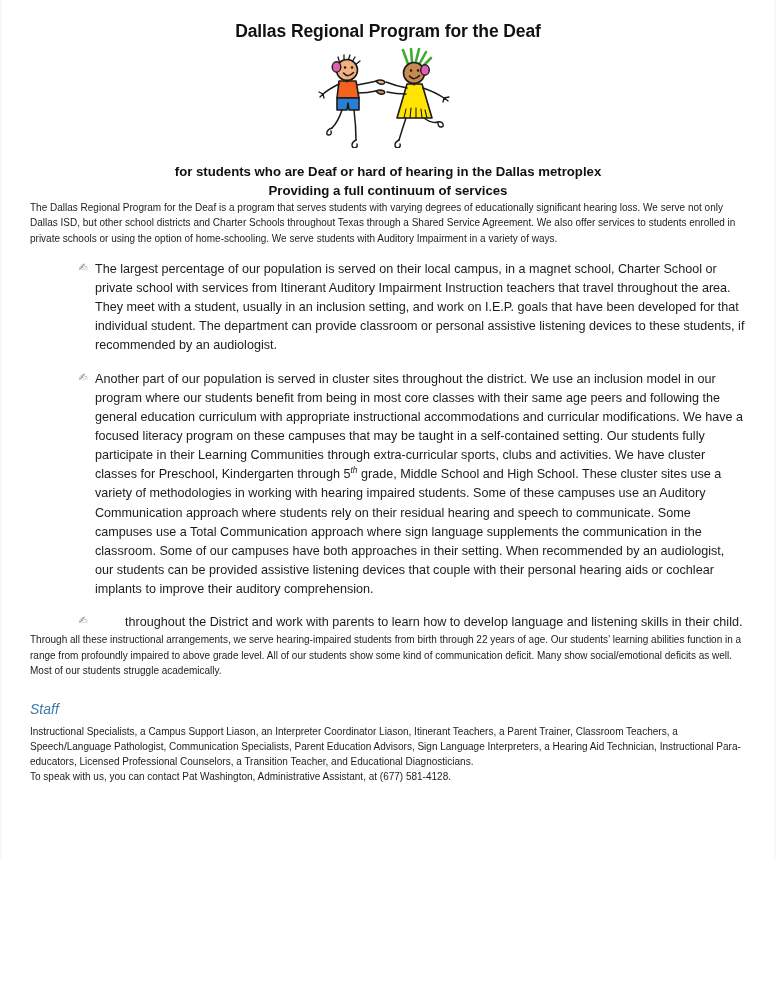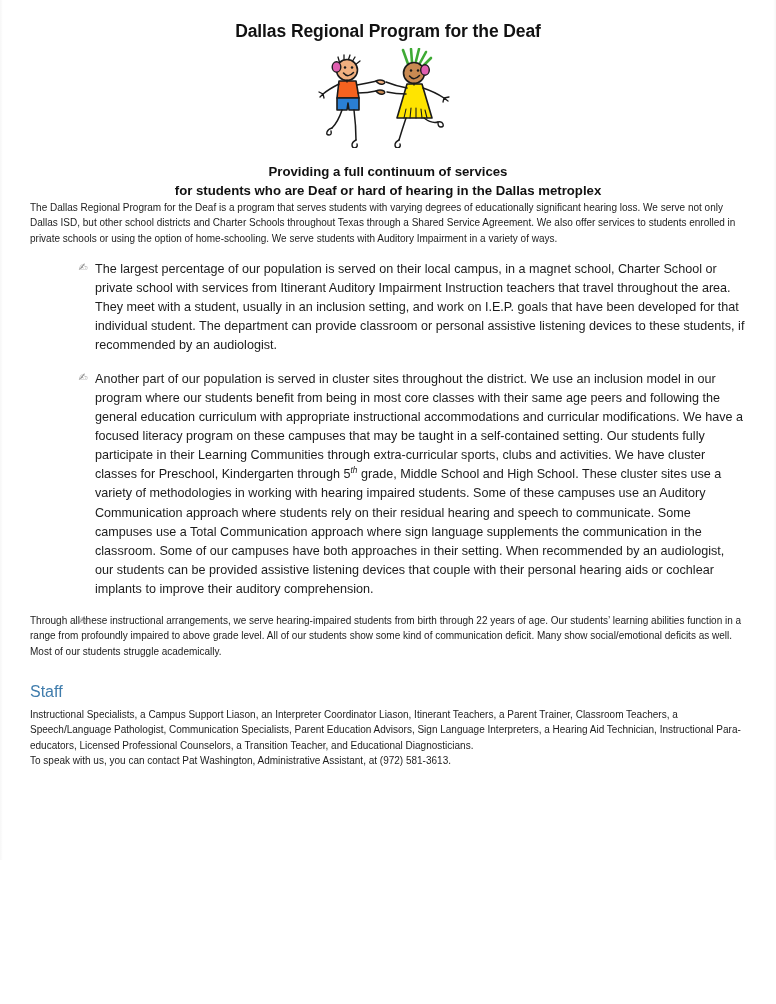--- a/index.html
+++ b/index.html
@@ -107,24 +107,25 @@
   sup.ord {
     font-size: 0.66em;
     vertical-align: super;
     line-height: 0;
     font-style: italic;
   }
 
   h2.section-head {
     margin: 22px 0 4px 0;
     padding: 0;
-    font-size: 16px;
+    font-size: 14px;
     font-weight: normal;
     color: #3f7cac;
     line-height: 1.4;
+    font-style: italic;
   }
 
   .para-gap { margin-top: 17px; }
 
   
   .edge-shade {
     position: absolute;
     top: 0;
     bottom: 0;
     width: 3px;
@@ -221,49 +222,50 @@
       <path d="M140 50 L145 49 M140 50 L144 53 M140 50 L139 54" stroke-width="1.3"></path>
 
       <path d="M102 70 Q98 82 95 92" stroke-width="1.5"></path>
       <path d="M95 92 q-4 2 -4 5 q0 3 3 3 q3 -1 2 -4" stroke-width="1.4"></path>
       <path d="M120 70 Q128 76 134 74" stroke-width="1.5"></path>
       <path d="M134 74 q4 -1 5 2 q1 3 -2 3 q-3 0 -3 -4" stroke-width="1.4"></path>
     </g>
   </svg>
 
   <div class="subtitle-block">
+    <span class="subtitle-line">for students who are Deaf or hard of hearing in the Dallas metroplex</span>
     <span class="subtitle-line">Providing a full continuum of services</span>
-    <span class="subtitle-line">for students who are Deaf or hard of hearing in the Dallas metroplex</span>
   </div>
 
   <div class="body-wrap">
 
     <p class="para para-intro">The Dallas Regional Program for the Deaf is a program that serves students with varying degrees of educationally significant hearing loss.  We serve not only Dallas ISD, but other school districts and Charter Schools throughout Texas through a Shared Service Agreement.  We also offer services to students enrolled in private schools or using the option of home-schooling.  We serve students with Auditory Impairment in a variety of ways.</p>
 
     <ul class="bullet-list">
 
       <li class="bullet-item">
         <span class="glyph">✍</span>
         <span>The largest percentage of our population is served on their local campus, in a magnet school, Charter School or private school with services from Itinerant Auditory Impairment Instruction teachers that travel throughout the area.  They meet with a student, usually in an inclusion setting, and work on I.E.P. goals that have been developed for that individual student.  The department can provide classroom or personal assistive listening devices to these students, if recommended by an audiologist.</span>
       </li>
 
       <li class="bullet-item">
         <span class="glyph">✍</span>
         <span>Another part of our population is served in cluster sites throughout the district. We use an inclusion model in our program where our students benefit from being in most core classes with their same age peers and following the general education curriculum with appropriate instructional accommodations and curricular modifications. We have a focused literacy program on these campuses that may be taught in a self-contained setting. Our students fully participate in their Learning Communities through extra-curricular sports, clubs and activities. We have cluster classes for Preschool, Kindergarten through 5</span><sup class="ord">th</sup><span> grade, Middle School and High School.  These cluster sites use a variety of methodologies in working with hearing impaired students. Some of these campuses use an Auditory Communication approach where students rely on their residual hearing and speech to communicate. Some campuses use a Total Communication approach where sign language supplements the communication in the classroom. Some of our campuses have both approaches in their setting. When recommended by an audiologist, our students can be provided assistive listening devices that couple with their personal hearing aids or cochlear implants to improve their auditory comprehension.</span>
       </li>
 
       <li class="bullet-item hang">
         <span class="glyph">✍</span>
+        <span class="runon">throughout the District and work with parents to learn how to develop language and listening skills in their child.</span>
       </li>
 
     </ul>
 
     <p class="para para-after-bullet">Through all these instructional arrangements, we serve hearing-impaired students from birth through 22 years of age.  Our students’ learning abilities function in a range from profoundly impaired to above grade level.  All of our students show some kind of communication deficit.  Many show social/emotional deficits as well.  Most of our students struggle academically.</p>
 
     <h2 class="section-head">Staff</h2>
 
     <p class="para">Instructional Specialists, a Campus Support Liason, an Interpreter Coordinator Liason, Itinerant Teachers, a Parent Trainer, Classroom Teachers, a Speech/Language Pathologist, Communication Specialists, Parent Education Advisors, Sign Language Interpreters, a Hearing Aid Technician, Instructional Para-educators, Licensed Professional Counselors, a Transition Teacher, and Educational Diagnosticians.</p>
 
 
-    <p class="para para-gap">To speak with us, you can contact Pat Washington, Administrative Assistant, at (972) 581-3613.</p>
+    <p class="para para-gap">To speak with us, you can contact Pat Washington, Administrative Assistant, at (677) 581-4128.</p>
 
   </div>
 </div>
 
 </body></html>

